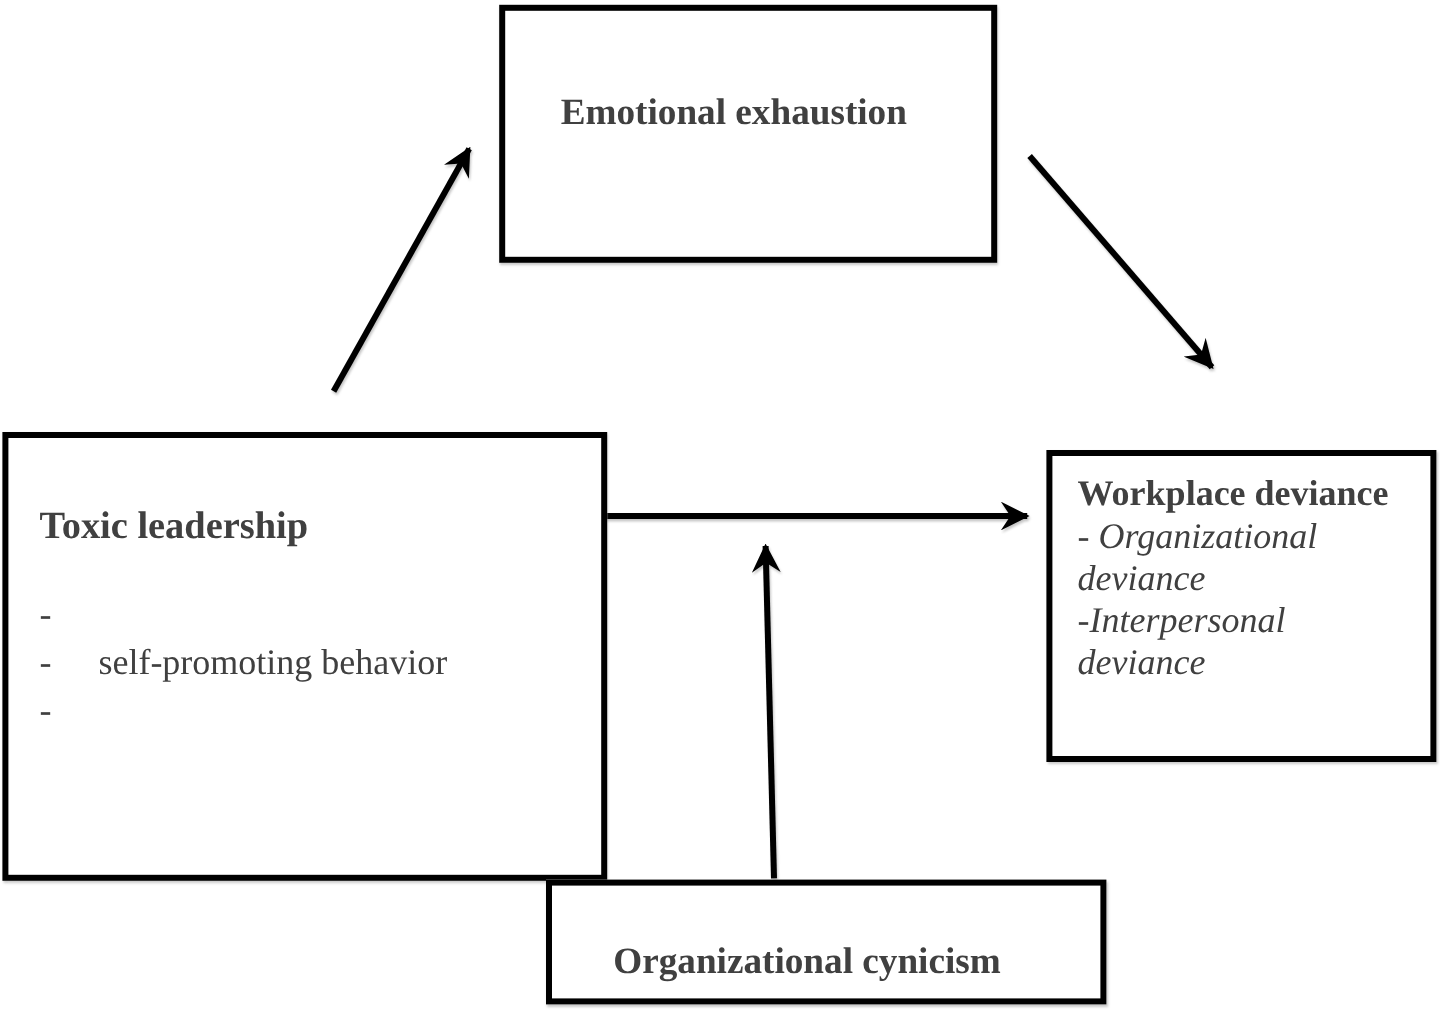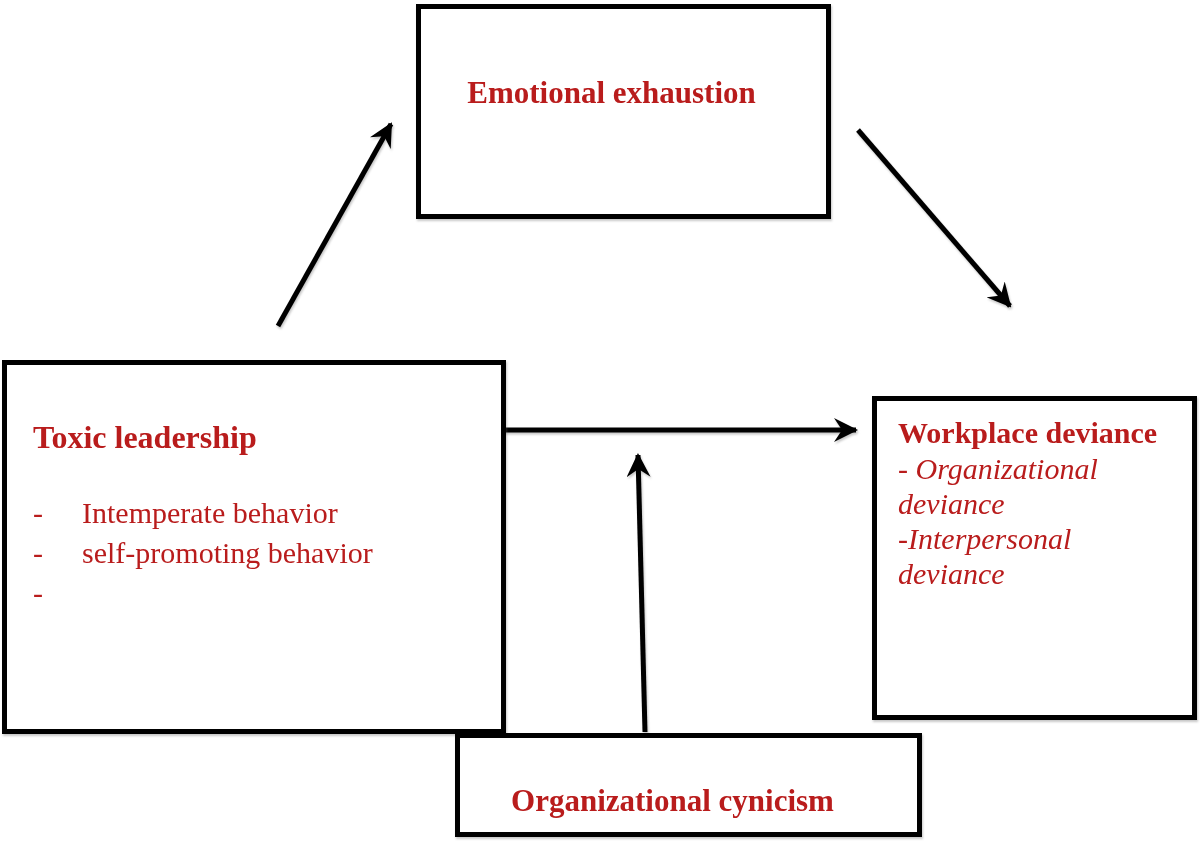--- a/index.html
+++ b/index.html
@@ -6,21 +6,21 @@
     margin: 0;
     padding: 0;
     background: #ffffff;
   }
   #canvas {
     position: relative;
     width: 1200px;
     height: 842px;
     background: #ffffff;
     font-family: "Liberation Serif", "DejaVu Serif", serif;
-    color: #b91c1c;
+    color: #404040;
     overflow: hidden;
   }
   .box {
     position: absolute;
     box-sizing: border-box;
     border: 5px solid #000000;
     background: #ffffff;
     box-shadow: 1px 2px 2px rgba(100,100,100,0.35);
   }
   
@@ -56,22 +56,22 @@
   }
   .bullet-row {
     display: flex;
   }
   .bullet-dash {
     width: 49px;
     flex: 0 0 49px;
   }
   
   #box-deviance {
-    left: 872px; top: 396px;
-    width: 325px; height: 324px;
+    left: 872px; top: 375px;
+    width: 325px; height: 260px;
     padding: 13px 6px 0 21px;
   }
   #box-deviance .box-title {
     font-size: 30px;
     line-height: 37px;
   }
   #box-deviance .sub-line {
     font-size: 30px;
     line-height: 35px;
     font-style: italic;
@@ -116,21 +116,20 @@
 
   <div class="box" id="box-emotional">
     <div class="box-title">Emotional exhaustion</div>
   </div>
 
   <div class="box" id="box-toxic">
     <div class="box-title">Toxic leadership</div>
     <div class="bullet-list">
       <div class="bullet-row">
         <span class="bullet-dash">-</span>
-        <span>Intemperate behavior</span>
       </div>
       <div class="bullet-row">
         <span class="bullet-dash"></span>
       </div>
       <div class="bullet-row">
         <span class="bullet-dash">-</span>
         <span>self-promoting behavior</span>
       </div>
       <div class="bullet-row">
         <span class="bullet-dash">-</span>

